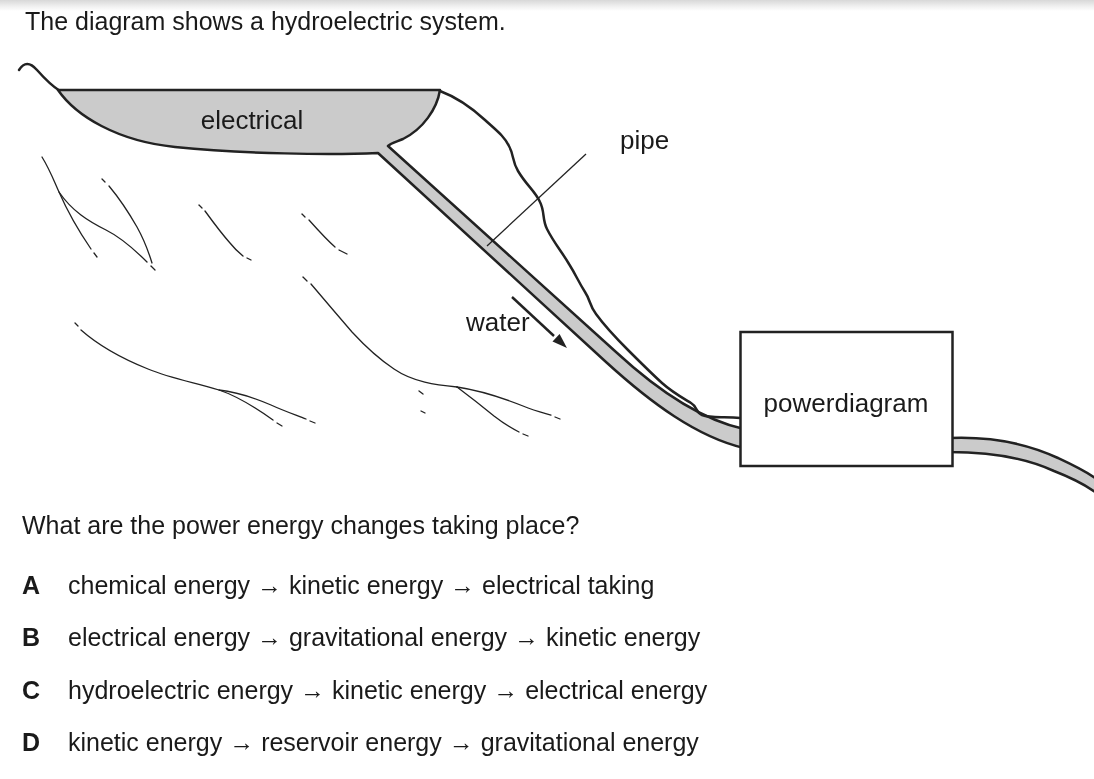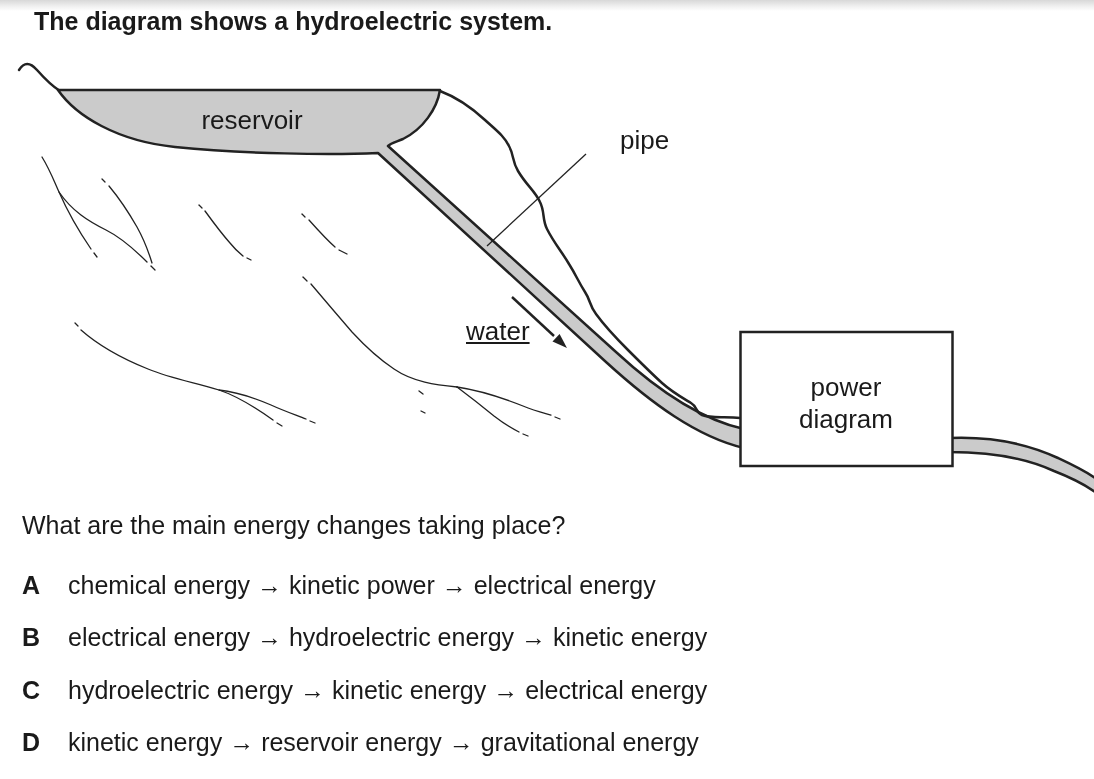--- a/index.html
+++ b/index.html
@@ -5,29 +5,29 @@
   html,body{margin:0;padding:0;}
   body{
     width:1094px;height:779px;position:relative;background:#ffffff;
     font-family:"Liberation Sans", sans-serif;color:#1a1a1a;overflow:hidden;
   }
   .top-shade{
     position:absolute;left:0;top:0;width:1094px;height:11px;
     background:linear-gradient(to bottom,#d8d8d8 0%,#efefef 55%,#ffffff 100%);
   }
   .txt{position:absolute;white-space:nowrap;}
-  .intro{left:34px;top:5px;font-size:25px;line-height:32px;font-weight:bold;}
+  .intro{left:25px;top:5px;font-size:25px;line-height:32px;}
   .diagram-svg{position:absolute;left:0;top:0;}
   .lbl{font-size:26px;line-height:33px;}
   .lbl-reservoir{left:152px;top:104px;width:200px;text-align:center;}
   .lbl-pipe{left:620px;top:124px;}
-  .lbl-water{left:466px;top:315px;text-decoration:underline;}
+  .lbl-water{left:466px;top:306px;}
   .power-box-label{
     position:absolute;left:740px;top:332px;width:212px;height:134px;
-    display:flex;flex-direction:column;align-items:center;justify-content:center;
+    display:flex;flex-direction:row;align-items:center;justify-content:center;
     padding-top:7px;box-sizing:border-box;font-size:26px;line-height:32px;
   }
   .question{left:22px;top:509px;font-size:25px;line-height:32px;}
   .option-row{
     position:absolute;left:22px;display:flex;align-items:baseline;
     font-size:25px;line-height:32px;
   }
   .option-letter{font-weight:bold;width:46px;flex:0 0 46px;}
   .opt-a{top:569px;} .opt-b{top:621px;} .opt-c{top:674px;} .opt-d{top:726px;}
 </style>
@@ -102,37 +102,37 @@
 
   <path d="M 949,438 C 995,436 1030,445 1058,458
            C 1073,465 1086,471 1098,480
            L 1098,494
            C 1086,485 1072,478 1054,471
            C 1026,458 994,452 949,452 Z" fill="#cbcbcb" stroke="#222222" stroke-width="2.5" stroke-linejoin="round"></path>
 
   <rect x="740.5" y="332" width="212" height="134" fill="#ffffff" stroke="#222222" stroke-width="2.5"></rect>
 </svg>
 
-<div class="txt lbl lbl-reservoir">reservoir</div>
+<div class="txt lbl lbl-reservoir">electrical</div>
 <div class="txt lbl lbl-pipe">pipe</div>
 <div class="txt lbl lbl-water">water</div>
 <div class="power-box-label">
   <span>power</span>
   <span>diagram</span>
 </div>
 
-<div class="txt question">What are the main energy changes taking place?</div>
+<div class="txt question">What are the power energy changes taking place?</div>
 
 <div class="option-row opt-a">
   <span class="option-letter">A</span>
-  <span class="option-text">chemical energy → kinetic power → electrical energy</span>
+  <span class="option-text">chemical energy → kinetic energy → electrical taking</span>
 </div>
 <div class="option-row opt-b">
   <span class="option-letter">B</span>
-  <span class="option-text">electrical energy → hydroelectric energy → kinetic energy</span>
+  <span class="option-text">electrical energy → gravitational energy → kinetic energy</span>
 </div>
 <div class="option-row opt-c">
   <span class="option-letter">C</span>
   <span class="option-text">hydroelectric energy → kinetic energy → electrical energy</span>
 </div>
 <div class="option-row opt-d">
   <span class="option-letter">D</span>
   <span class="option-text">kinetic energy → reservoir energy → gravitational energy</span>
 </div>
 

